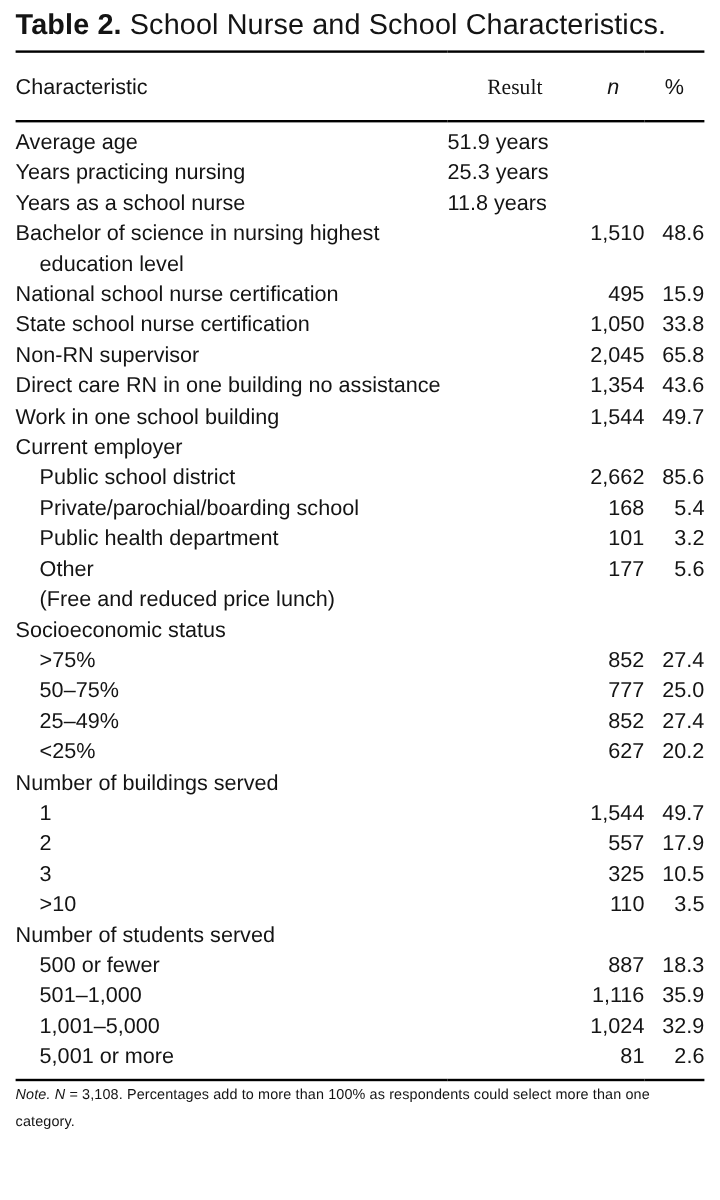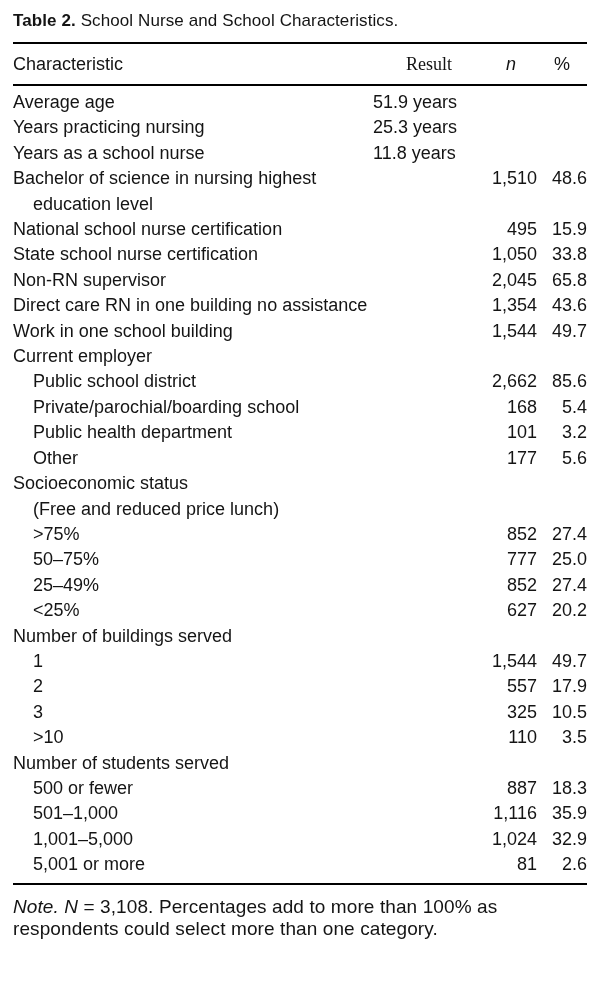--- a/index.html
+++ b/index.html
@@ -7,41 +7,41 @@
     width: 600px;
     height: 1000px;
     background: #ffffff;
     color: #141414;
     font-family: "Liberation Sans", sans-serif;
   }
   .container {
     padding: 9px 13px 0 13px;
   }
   .caption {
-    font-size: 17px;
+    font-size: 24px;
     line-height: 24px;
     margin-bottom: 9px;
     letter-spacing: 0.1px;
   }
   .caption .cap-label { font-weight: bold; }
   table.data-table {
     width: 100%;
     border-collapse: collapse;
     border-top: 2px solid #000;
     border-bottom: 2px solid #000;
     table-layout: fixed;
   }
   col.c-label  { width: 360px; }
   col.c-result { width: 112px; }
   col.c-n      { width: 52px; }
   col.c-pct    { width: 50px; }
   thead th {
     font-weight: normal;
     font-size: 18px;
-    height: 42px;
+    height: 58px;
     vertical-align: middle;
     border-bottom: 2px solid #000;
     padding: 0;
   }
   th.h-label  { text-align: left; }
   th.h-result { text-align: center; font-family: Liberation Serif, serif; }
   th.h-n      { text-align: center; font-style: italic; }
   th.h-pct    { text-align: center; }
   tbody td {
     font-size: 18px;
@@ -55,22 +55,21 @@
     padding-left: 20px;
     text-indent: -20px; 
   }
   td.cell-label .lbl.indent1 {
     text-indent: 0;     
   }
   td.cell-result { white-space: nowrap; }
   td.cell-n      { text-align: right;  white-space: nowrap; }
   td.cell-pct    { text-align: right;  white-space: nowrap; }
   .footnote {
-    margin-top: 11px;
-    font-size: 19px;
+    font-size: 12px;
     line-height: 22px;
     letter-spacing: 0.1px;
   }
   .footnote .it { font-style: italic; }
 </style>
 </head>
 <body>
 
 <div class="container">
 
@@ -201,29 +200,29 @@
         <tr>
           <td class="cell-label">
             <div class="lbl indent1">Other</div>
           </td>
           <td class="cell-result"></td>
           <td class="cell-n">177</td>
           <td class="cell-pct">5.6</td>
         </tr>
         <tr>
           <td class="cell-label">
+            <div class="lbl indent1">(Free and reduced price lunch)</div>
+          </td>
+          <td class="cell-result"></td>
+          <td class="cell-n"></td>
+          <td class="cell-pct"></td>
+        </tr>
+        <tr>
+          <td class="cell-label">
             <div class="lbl">Socioeconomic status</div>
-          </td>
-          <td class="cell-result"></td>
-          <td class="cell-n"></td>
-          <td class="cell-pct"></td>
-        </tr>
-        <tr>
-          <td class="cell-label">
-            <div class="lbl indent1">(Free and reduced price lunch)</div>
           </td>
           <td class="cell-result"></td>
           <td class="cell-n"></td>
           <td class="cell-pct"></td>
         </tr>
         <tr>
           <td class="cell-label">
             <div class="lbl indent1">&gt;75%</div>
           </td>
           <td class="cell-result"></td>

